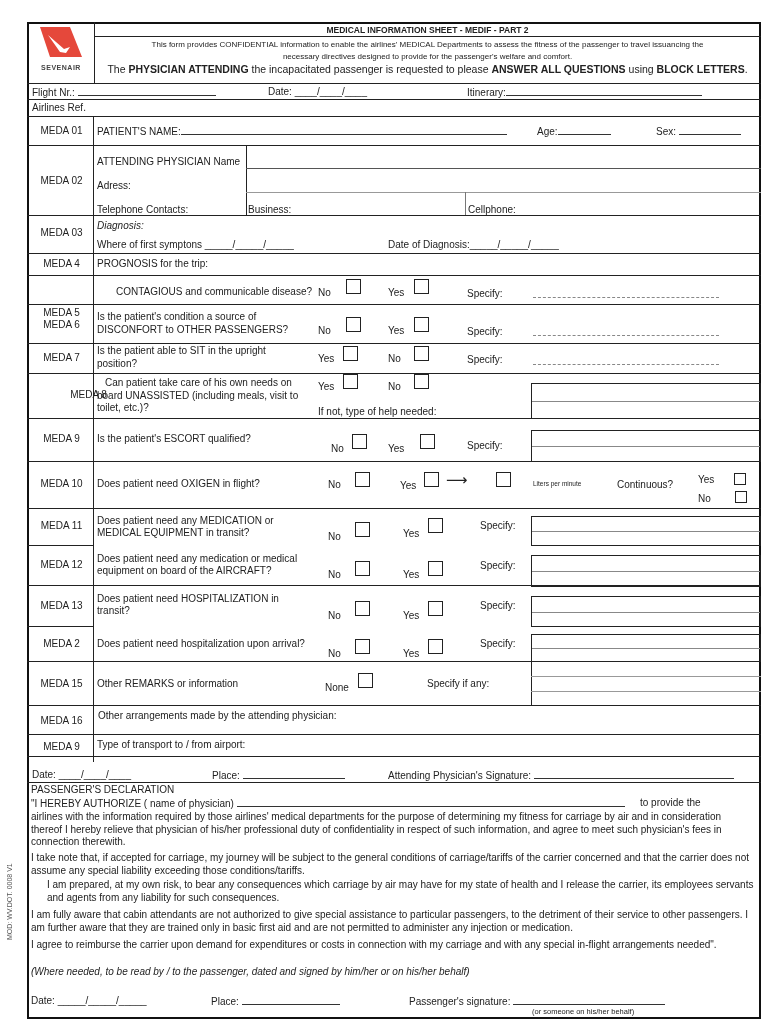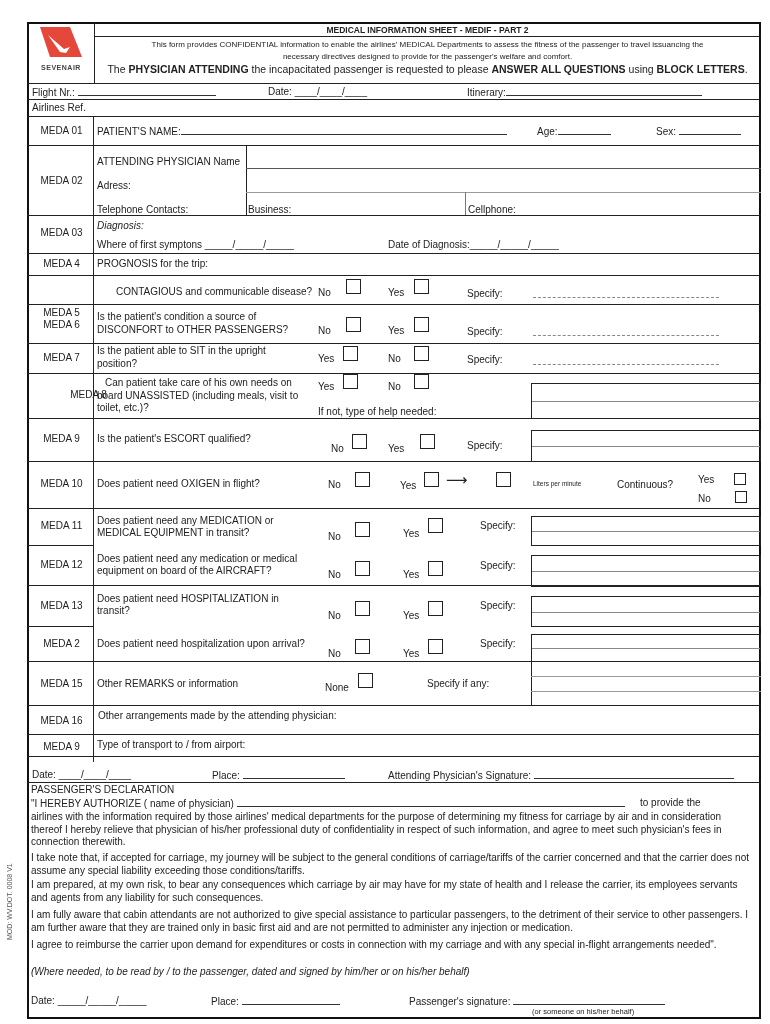--- a/index.html
+++ b/index.html
@@ -230,21 +230,21 @@
 <div class="t" style="left:32px;top:769px;"><span>Date:</span> <span>____/____/____</span></div>
 <div class="t" style="left:212px;top:769px;"><span>Place:</span> <span class="ul" style="width:102px;"></span></div>
 <div class="t" style="left:388px;top:769px;"><span>Attending Physician's Signature:</span> <span class="ul" style="width:200px;"></span></div>
 <div class="hl" style="left:27px;top:782px;width:734px;"></div>
 
 <div class="t" style="left:31px;top:784px;">PASSENGER'S DECLARATION</div>
 <div class="t" style="left:31px;top:797px;"><span>"I HEREBY AUTHORIZE ( name of physician)</span> <span class="ul" style="width:388px;"></span></div>
 <div class="t" style="left:640px;top:797px;">to provide the</div>
 <div class="para" style="top:811px;">airlines with the information required by those airlines' medical departments for the purpose of determining my fitness for carriage by air and in consideration thereof I hereby relieve that physician of his/her professional duty of confidentiality in respect of such information, and agree to meet such physician's fees in connection therewith.</div>
 <div class="para" style="top:852px;">I take note that, if accepted for carriage, my journey will be subject to the general conditions of carriage/tariffs of the carrier concerned and that the carrier does not assume any special liability exceeding those conditions/tariffs.</div>
-<div class="para" style="top:879px;">I am prepared, at my own risk, to bear any consequences which carriage by air may have for my state of health and I release the carrier, its employees servants and agents from any liability for such consequences.</div>
+<div class="para" style="top:879px;margin-left:16px;">I am prepared, at my own risk, to bear any consequences which carriage by air may have for my state of health and I release the carrier, its employees servants and agents from any liability for such consequences.</div>
 <div class="para" style="top:909px;">I am fully aware that cabin attendants are not authorized to give special assistance to particular passengers, to the detriment of their service to other passengers. I am further aware that they are trained only in basic first aid and are not permitted to administer any injection or medication.</div>
 <div class="para" style="top:939px;">I agree to reimburse the carrier upon demand for expenditures or costs in connection with my carriage and with any special in-flight arrangements needed".</div>
 <div class="t" style="left:31px;top:966px;font-style:italic;">(Where needed, to be read by / to the passenger, dated and signed by him/her or on his/her behalf)</div>
 
 <div class="t" style="left:31px;top:995px;"><span>Date:</span> <span>_____/_____/_____</span></div>
 <div class="t" style="left:211px;top:995px;"><span>Place:</span> <span class="ul" style="width:98px;"></span></div>
 <div class="t" style="left:409px;top:995px;"><span>Passenger's signature:</span> <span class="ul" style="width:152px;"></span></div>
 <div class="t" style="left:532px;top:1007px;font-size:7.5px;line-height:9px;">(or someone on his/her behalf)</div>
 
 <div class="vertical">MOD: WV.DOT. 0008 V1</div>

